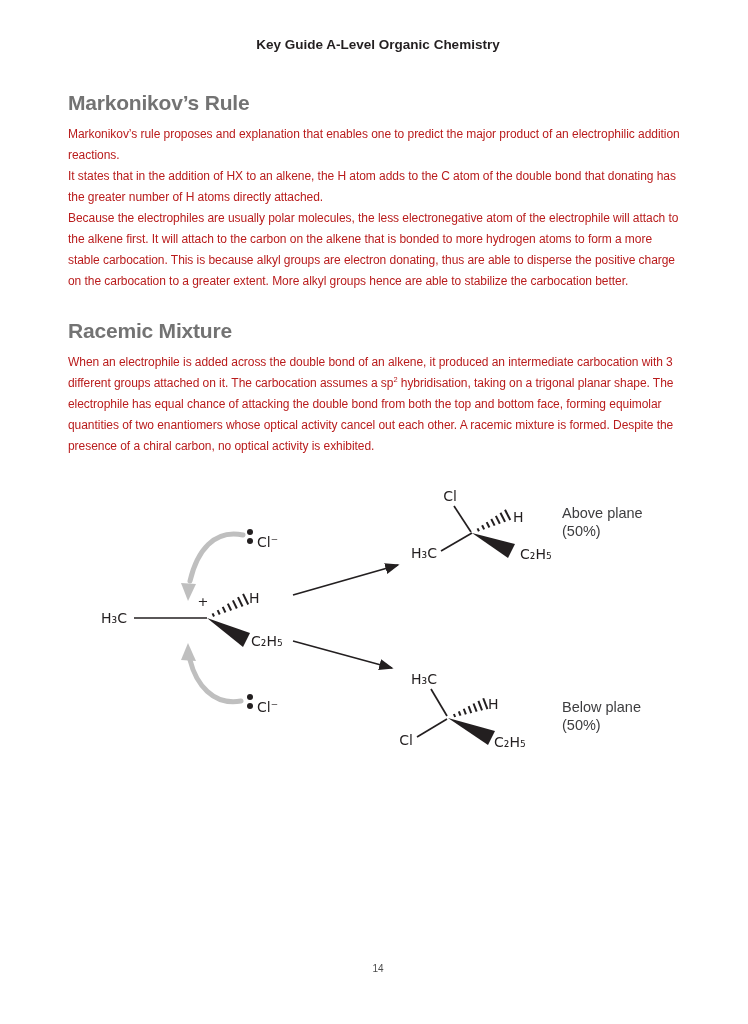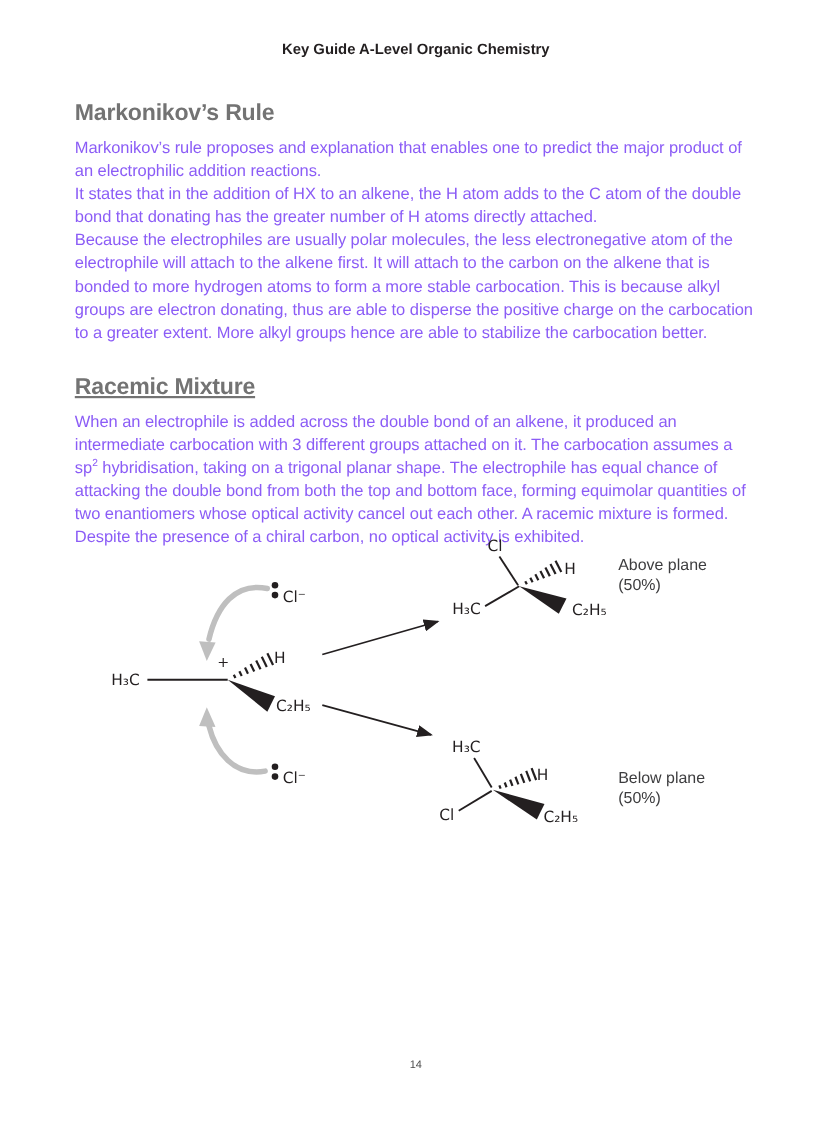--- a/index.html
+++ b/index.html
@@ -9,23 +9,23 @@
   }
   .header {
     position:absolute; top:37px; left:0; right:0; text-align:center;
     font-size:13.5px; font-weight:bold; color:#231f20;
   }
   .content { position:absolute; left:68px; top:91px; width:618px; }
   .content h1 {
     font-size:21px; line-height:24px; margin:0 0 9px 0; font-weight:bold;
     color:#737373; letter-spacing:-0.2px;
   }
-  .content h1.h2 { margin-top:27px;text-decoration:underline; }
+  .content h1.h2 { margin-top:27px; }
   .content p {
-    margin:0; font-size:15px; line-height:21px; color:#8b5cf6;
+    margin:0; font-size:12px; line-height:21px; color:#b91c1c;
     letter-spacing:-0.05px;
   }
   .content p sup { font-size:0.62em; line-height:0; }
   .diagram { position:absolute; left:0; top:478px; }
   .bond  { stroke:#231f20; stroke-width:1.7; }
   .arrow { stroke:#231f20; stroke-width:1.6; }
   .hash line { stroke:#231f20; stroke-width:2; }
   .wedge { fill:#231f20; }
   .dot   { fill:#231f20; }
   .chem  { font-family:"DejaVu Sans", sans-serif; font-size:14px; fill:#231f20; }

